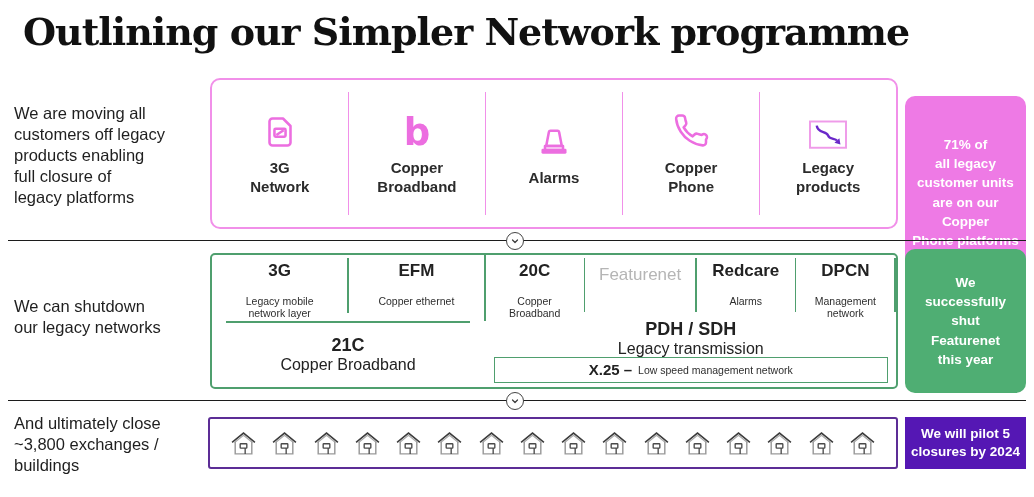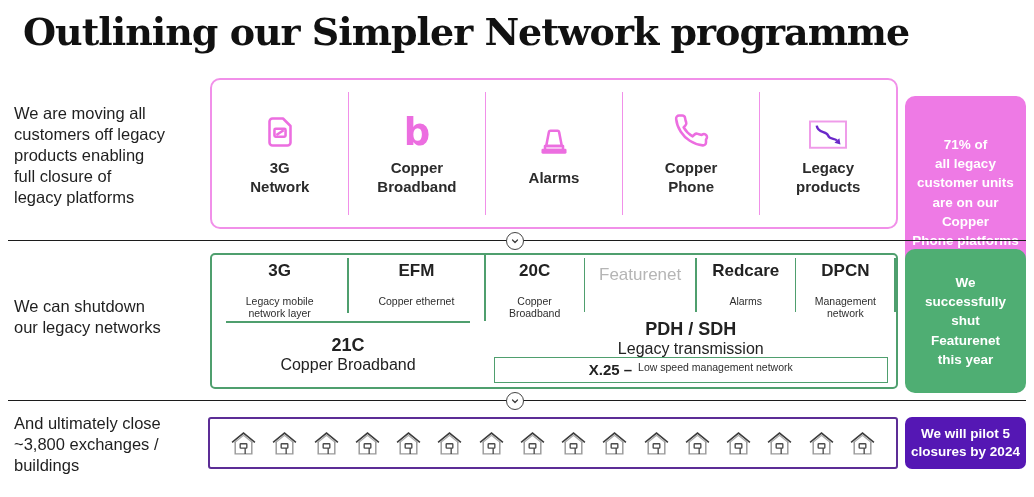--- a/index.html
+++ b/index.html
@@ -33,21 +33,21 @@
   .vdiv-pink{width:1.5px;background:var(--pink_border,#f190e9);margin:12px 0;}
   .b-glyph{font-family:"DejaVu Sans",sans-serif;font-weight:bold;font-size:37px;line-height:0.95;color:var(--pink_icon,#ec6ee0);}
   
   .callout{
     position:absolute;left:905px;width:121px;border-radius:10px;color:#fff;
     display:flex;align-items:center;justify-content:center;text-align:center;
     font-size:13.5px;font-weight:bold;line-height:1.42;white-space:pre-line;box-sizing:border-box;padding:6px;
   }
   #co1{top:96px;height:193px;background:var(--pink,#ee7ae5);}
   #co2{top:249px;height:144px;background:var(--green,#4fae73);}
-  #co3{top:417px;height:52px;background:var(--purple,#5517b4);border-radius:7px;line-height:1.35;}
+  #co3{top:417px;height:52px;background:var(--purple,#5517b4);border-radius:0;line-height:1.35;}
   
   .sep-line{position:absolute;left:8px;right:8px;height:0;border-top:1.8px solid #1c1c1c;}
   #sep1{top:240px;} #sep2{top:400px;}
   .sep-chev{
     position:absolute;left:506px;width:18px;height:18px;border:1.3px solid #444;border-radius:50%;
     background:#fff;display:flex;align-items:center;justify-content:center;box-sizing:border-box;z-index:2;
   }
   #chev1{top:232px;} #chev2{top:392px;}
   
   .networks-box{
@@ -62,21 +62,21 @@
   .ncell .t{font-size:17px;font-weight:bold;color:#222;line-height:1.05;}
   .ncell .s{font-size:10.5px;color:#2e2e2e;line-height:1.2;margin-top:15px;white-space:pre-line;}
   .ncell.muted .t{color:#b5b5b5;font-weight:normal;font-size:17px;padding-top:4px;}
   .vdiv-green{width:1.5px;background:var(--green_border,#4f9f6e);margin:3px 0 8px;}
   .vdiv-green.tall{margin:0;}
   .hdiv-green{height:1.5px;background:var(--green_border,#4f9f6e);margin:0 14px;}
   .nbottom{flex:1;display:flex;flex-direction:column;align-items:center;justify-content:center;text-align:center;}
   .nmid{height:36px;display:flex;flex-direction:column;align-items:center;justify-content:center;text-align:center;}
   .x25-box{
     margin:1px 8px 7px 8px;border:1.5px solid var(--green_border,#4f9f6e);
-    display:flex;align-items:flex-start;justify-content:center;gap:6px;padding:3px 0 4px;
+    display:flex;align-items:center;justify-content:center;gap:6px;padding:3px 0 4px;
   }
   .x25-box .t{font-size:15px;font-weight:bold;color:#222;}
   .x25-box .s{font-size:10.5px;color:#2e2e2e;}
   
   .exchanges-box{
     position:absolute;left:208px;top:417px;width:690px;height:52px;
     border:2.5px solid var(--purple_border,#5c2d96);border-radius:3px;
     display:flex;align-items:center;justify-content:space-evenly;box-sizing:border-box;padding:0 6px;background:#fff;
   }
   .house{display:flex;align-items:center;}

